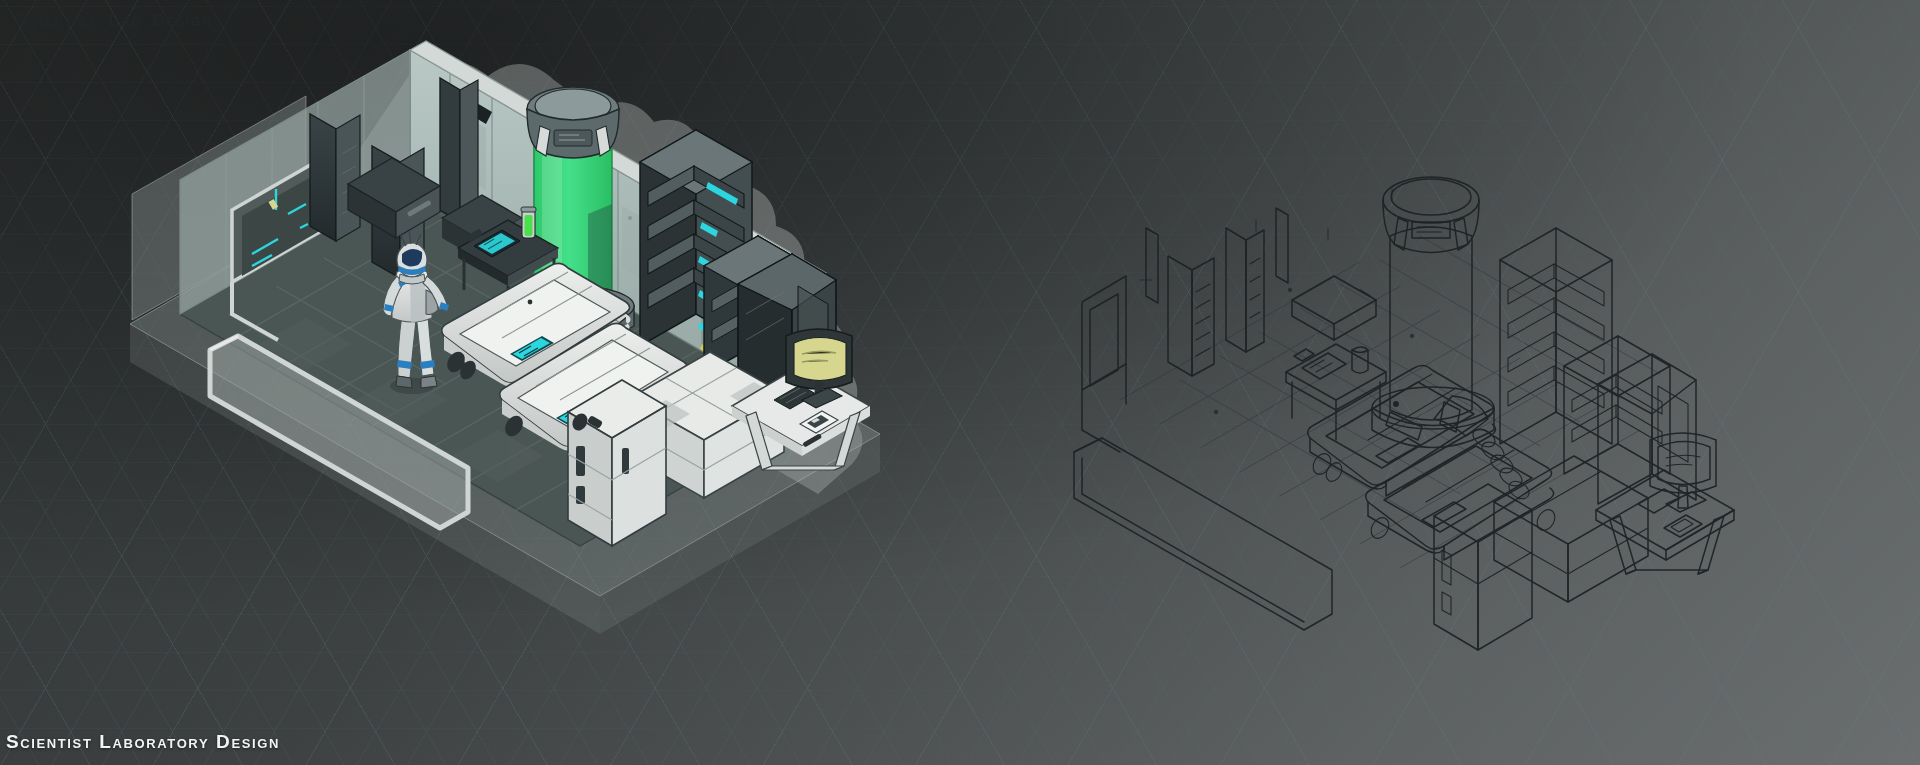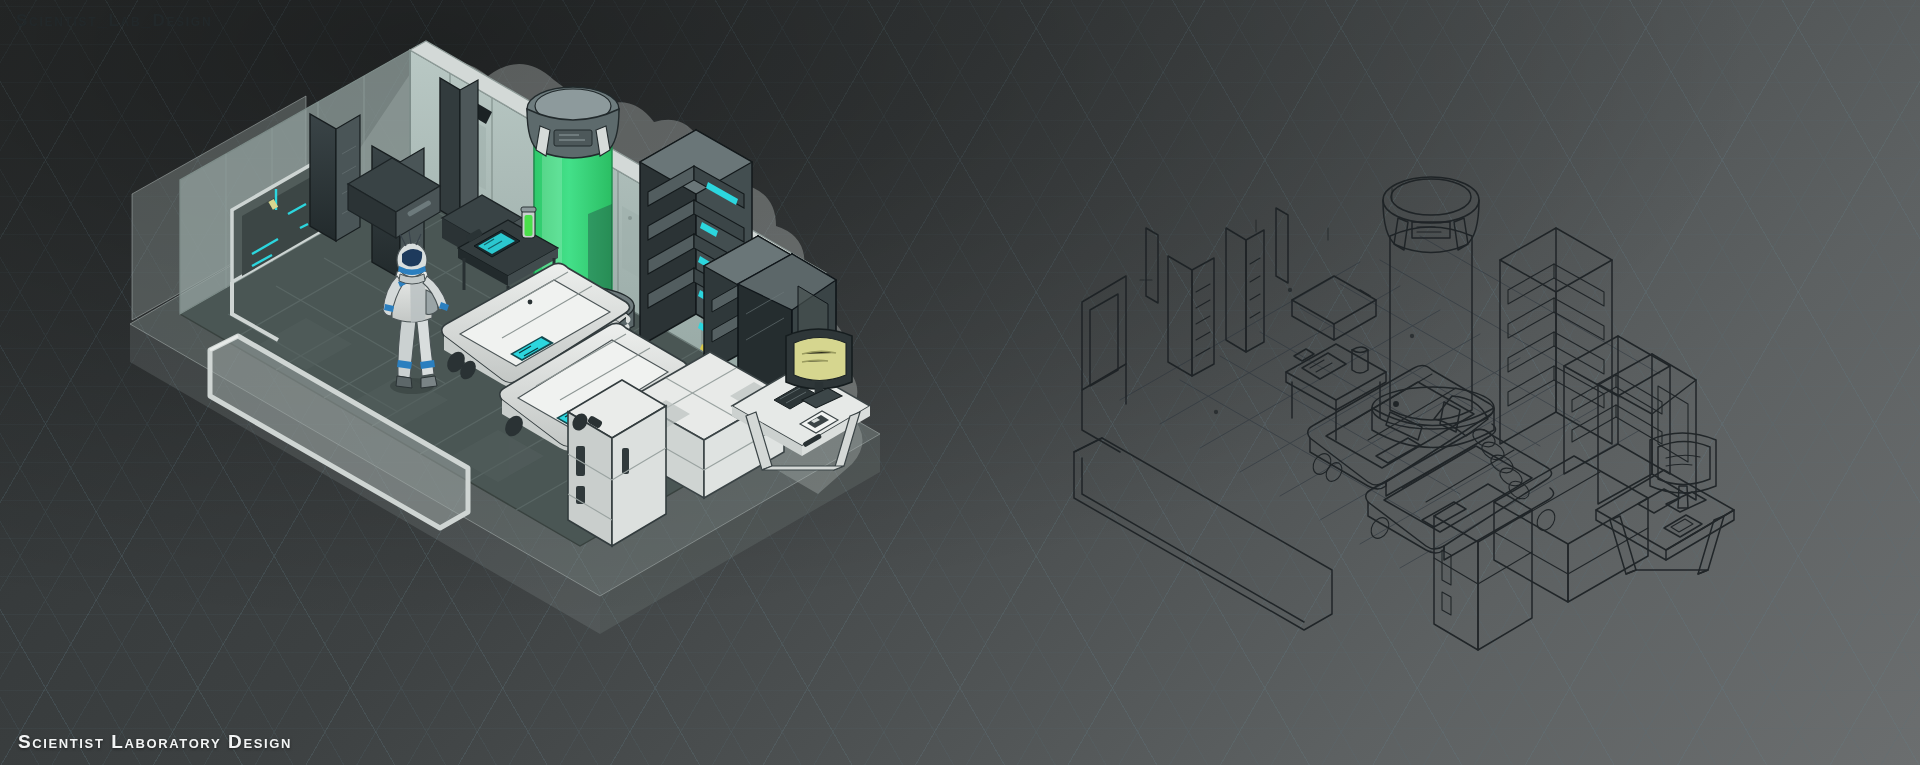--- a/index.html
+++ b/index.html
@@ -25,21 +25,21 @@
       repeating-linear-gradient(60deg, rgba(130,160,170,.5) 0 1px, transparent 1px 132px),
       repeating-linear-gradient(-60deg, rgba(130,160,170,.5) 0 1px, transparent 1px 132px);
   }
   #vig{position:absolute;inset:0;pointer-events:none;
     background:radial-gradient(120% 130% at 22% 6%, rgba(0,0,0,.42) 0%, rgba(0,0,0,0) 58%);}
 
   
   .cap{position:absolute;letter-spacing:.10em;white-space:nowrap;}
   #title-tag{left:16px;top:11px;font-size:17px;color:#22282a;
     font-variant:small-caps;font-weight:600;}
-  #caption{left:18px;top:731px;font-size:19px;color:#f2f4f4;
+  #caption{left:6px;top:731px;font-size:19px;color:#f2f4f4;
     font-variant:small-caps;font-weight:600;letter-spacing:.085em;
     text-shadow:0 1px 3px rgba(0,0,0,.55);}
 
   
   .scene{position:absolute;}
   #scene-color{left:110px;top:14px;width:920px;height:700px;}
   #scene-line{left:1060px;top:100px;width:800px;height:560px;}
 
   svg{display:block;overflow:visible;}
 </style>

